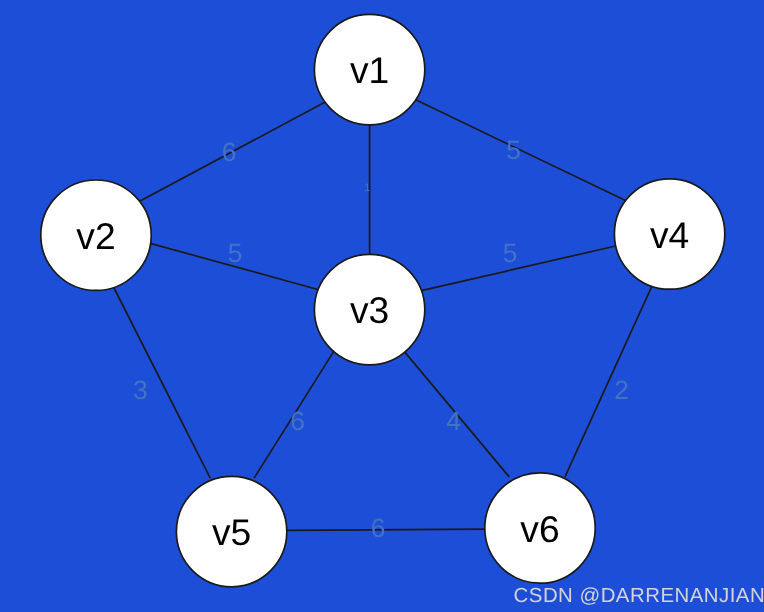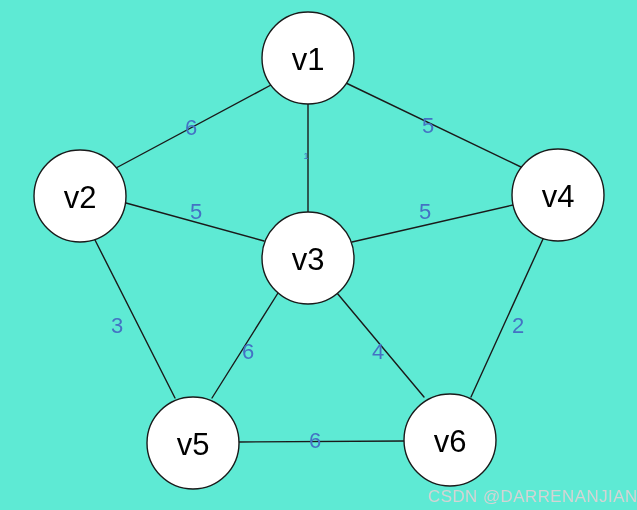--- a/index.html
+++ b/index.html
@@ -8,21 +8,21 @@
     padding: 0;
     background: #ffffff;
   }
   body {
     font-family: "Liberation Sans", sans-serif;
   }
   #canvas-wrap {
     position: relative;
     width: 637px;
     height: 510px;
-    background: #5eead4;
+    background: #1d4ed8;
     overflow: hidden;
   }
   svg#graph {
     position: absolute;
     top: 0;
     left: 0;
     width: 637px;
     height: 510px;
     display: block;
   }

